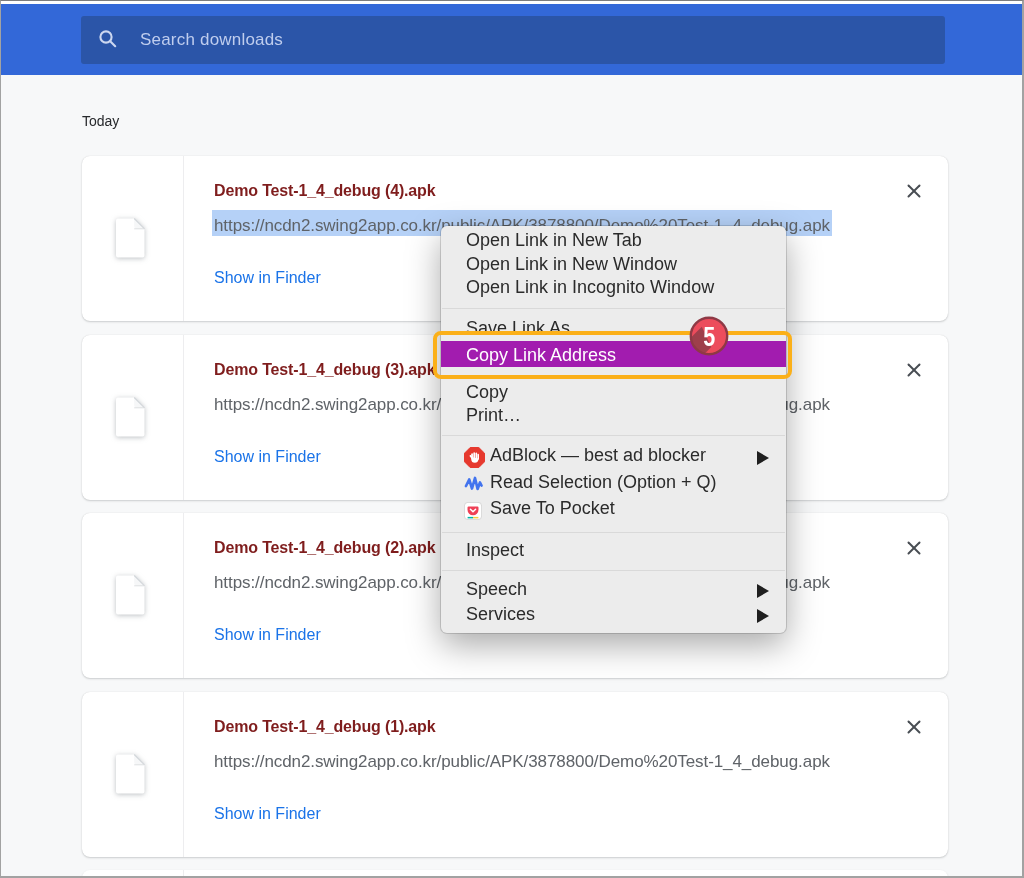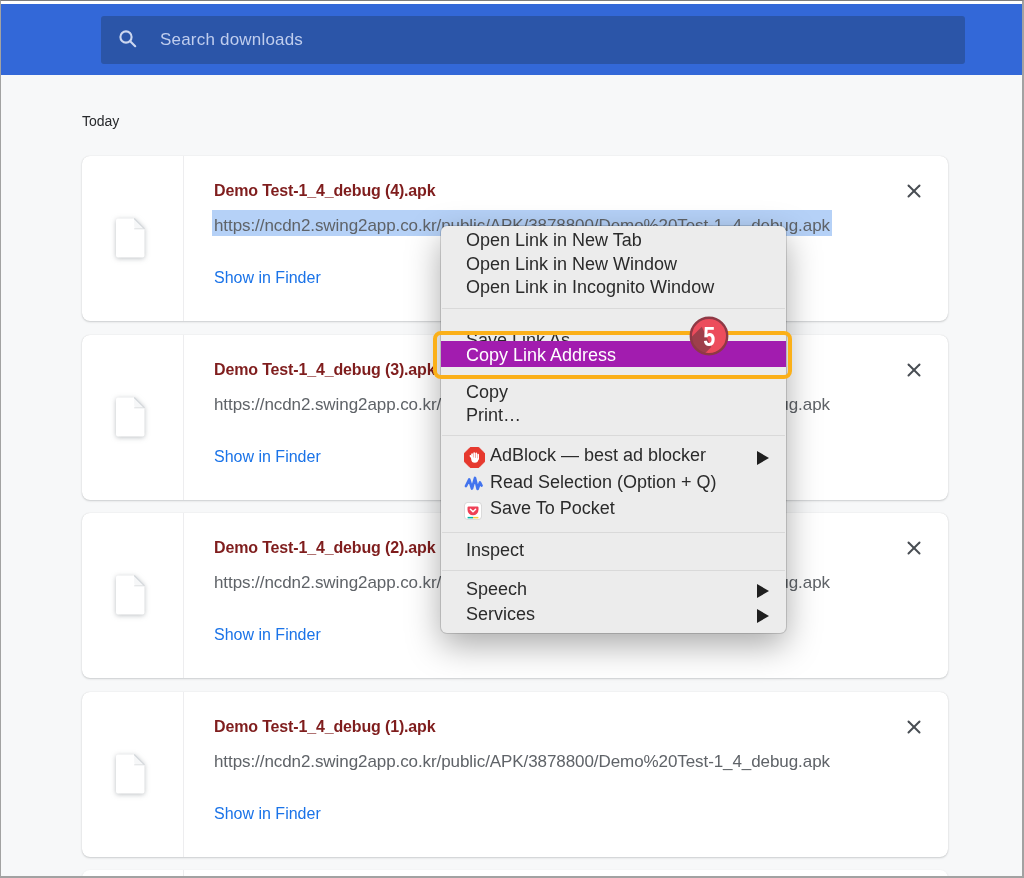--- a/index.html
+++ b/index.html
@@ -4,21 +4,21 @@
 <style>
   * { margin:0; padding:0; box-sizing:border-box; }
   html,body { width:1024px; height:878px; overflow:hidden; }
   body { font-family:"Liberation Sans", sans-serif; position:relative;
          background:#f7f8f9; }
   .frame { position:absolute; left:0; top:0; width:1024px; height:878px;
            border:1px solid #a2a2a2; border-top-color:#7d7d7d; border-right-width:2px; border-bottom-width:2px; z-index:50; pointer-events:none; }
   .topwhite { position:absolute; left:1px; top:1px; width:1022px; height:3px; background:#ffffff; }
   .bluebar { position:absolute; left:1px; top:4px; width:1022px; height:71px; background:#3368d8; }
   .search { position:absolute; left:81px; top:16px; width:864px; height:48px;
-            background:#2b55a8; border-radius:3px;margin-left:20px; }
+            background:#2b55a8; border-radius:3px; }
   .search svg { position:absolute; left:17px; top:13px; }
   .search span { position:absolute; left:59px; top:0; line-height:48px; font-size:17px;
                  color:#bfcdee; letter-spacing:0.2px; }
   .today { position:absolute; left:82px; top:114px; font-size:14px; color:#27292c;
            line-height:1; }
   .card { position:absolute; left:82px; width:866px; height:165px; background:#ffffff;
           border-radius:8px; box-shadow:0 1px 2px rgba(60,64,67,.22), 0 0 1px rgba(60,64,67,.18); }
   .card .vdiv { position:absolute; left:101px; top:0; width:1px; height:165px; background:#ededef; }
   .card .ficon { position:absolute; left:33px; top:62px;
                  filter:drop-shadow(0 1.5px 2.5px rgba(120,128,134,.5)); }
@@ -129,21 +129,21 @@
   </div>
   <div class="card5">
     <div style="position:absolute;left:101px;top:0;width:1px;height:20px;background:#ededef;"></div>
   </div>
 
   <div class="menu">
     <div class="mi" style="top:4.7px;">Open Link in New Tab</div>
     <div class="mi" style="top:28.7px;">Open Link in New Window</div>
     <div class="mi" style="top:52.2px;">Open Link in Incognito Window</div>
     <div class="sep" style="top:82px;"></div>
-    <div class="mi" style="top:92.7px;margin-top:12px;">Save Link As</div>
+    <div class="mi" style="top:92.7px;">Save Link As</div>
     <div class="hrow">
       <span>Copy Link Address</span>
     </div>
     <div class="mi" style="top:156.7px;">Copy</div>
     <div class="mi" style="top:180.3px;">Print…</div>
     <div class="sep" style="top:209px;"></div>
     <svg class="micon" style="top:221px;" width="21" height="21" viewBox="0 0 21 21">
       <polygon points="6.2,0.5 14.8,0.5 20.5,6.2 20.5,14.8 14.8,20.5 6.2,20.5 0.5,14.8 0.5,6.2" fill="#e6392e" stroke="#e6392e" stroke-width="1" stroke-linejoin="round"></polygon>
       <line x1="8.1" y1="7.2" x2="8.1" y2="11.5" stroke="#fff" stroke-width="1.7" stroke-linecap="round"></line>
       <line x1="10.2" y1="6.0" x2="10.2" y2="11.5" stroke="#fff" stroke-width="1.7" stroke-linecap="round"></line>

